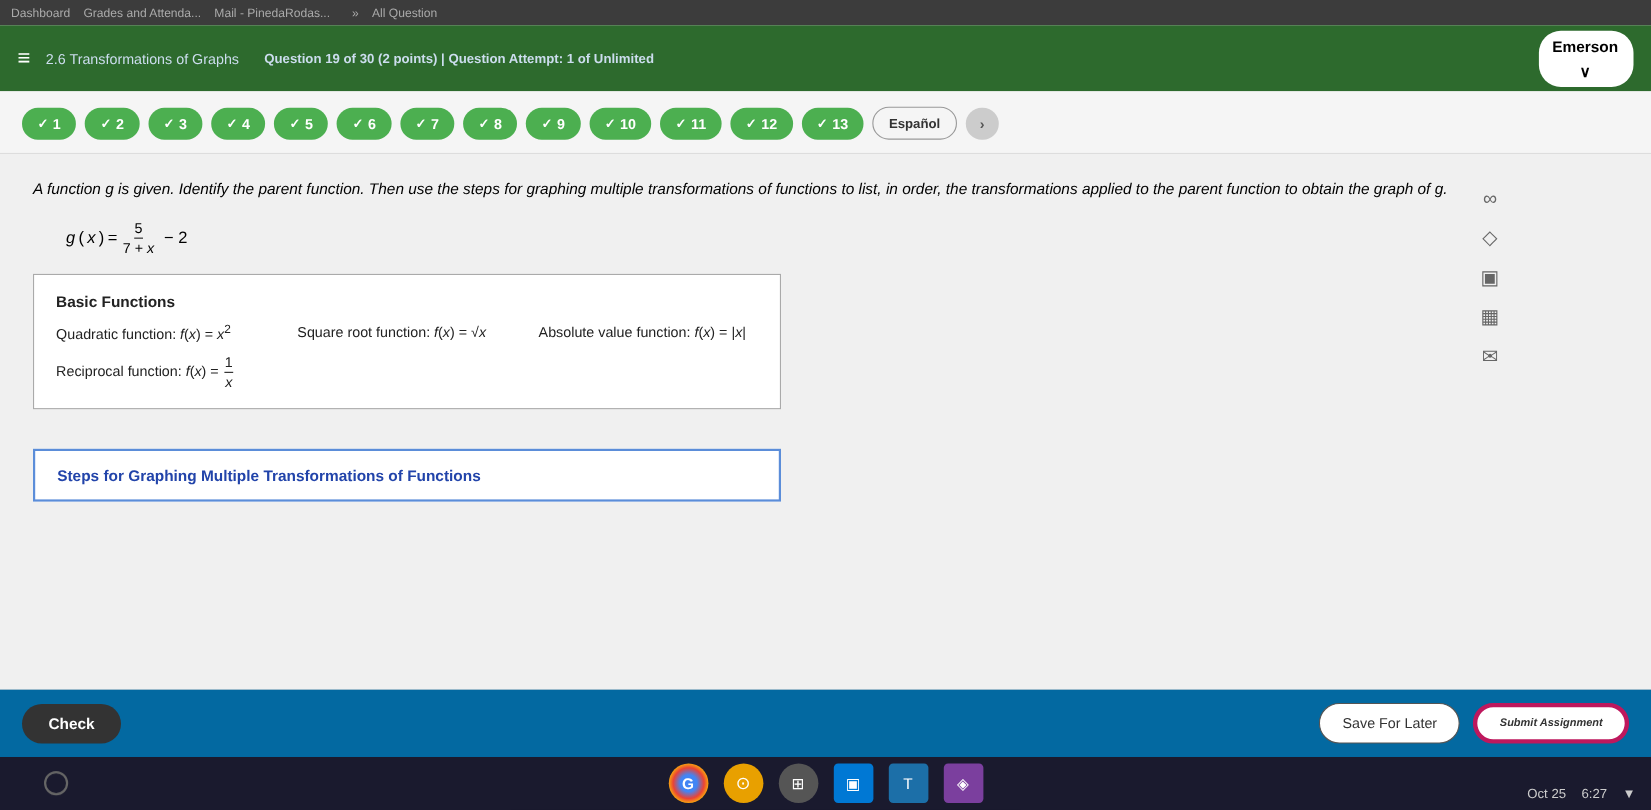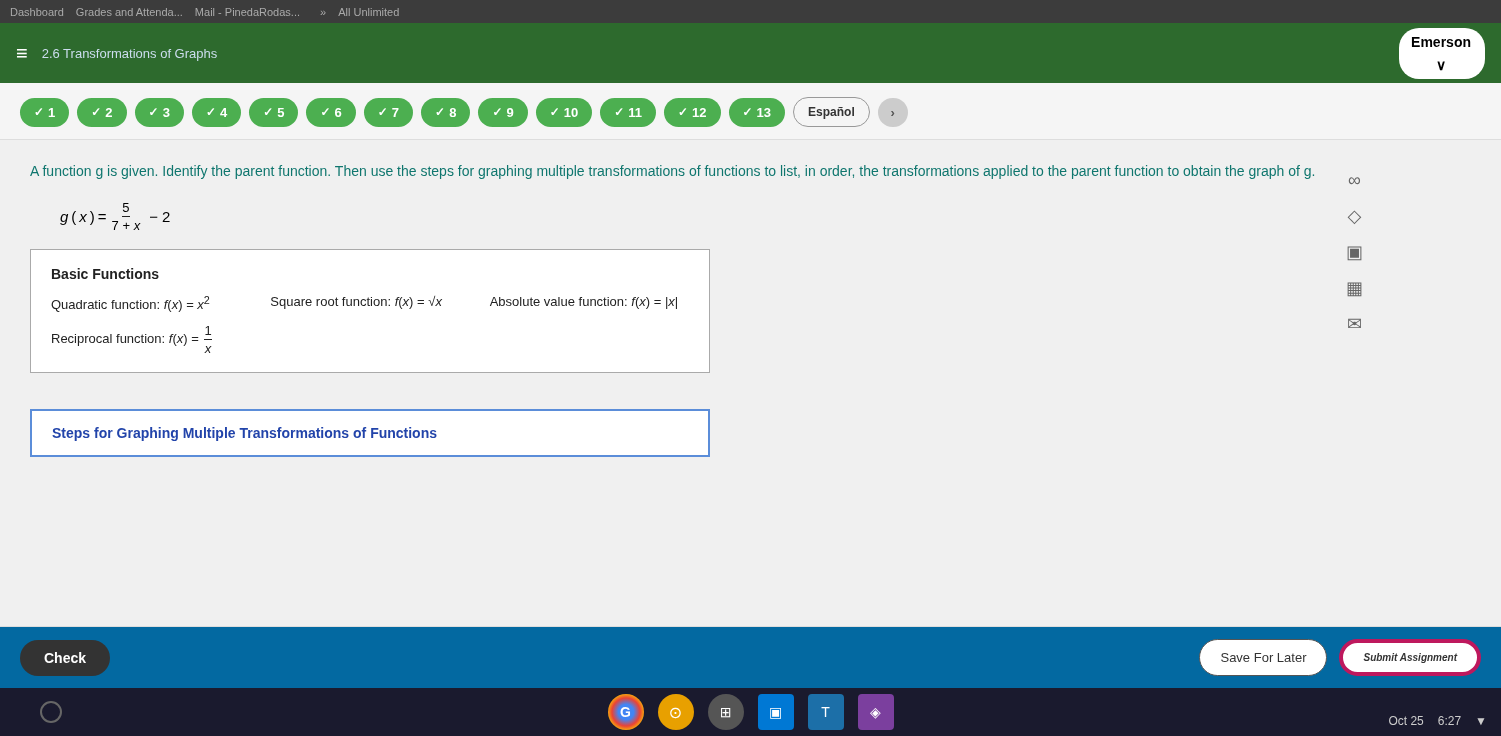--- a/index.html
+++ b/index.html
@@ -146,23 +146,24 @@
     }
     .sidebar-icon {
       color: #666;
       font-size: 18px;
       cursor: pointer;
     }
 
     
     .problem-text {
       font-size: 14px;
-      color: #0f766e;
+      color: #000000;
       line-height: 1.6;
       margin-bottom: 18px;
+      font-style: italic;
     }
 
     
     .functions-box {
       border: 1px solid #aaa;
       padding: 16px 20px;
       margin-bottom: 36px;
       max-width: 680px;
       background: white;
     }
@@ -333,29 +334,30 @@
   </style>
 </head>
 <body>
 
 <div class="browser-bar">
   <div class="browser-tab-links">
     <span>Dashboard</span>
     <span>Grades and Attenda...</span>
     <span>Mail - PinedaRodas...</span>
     <span style="margin-left:8px;">»</span>
-    <span>All Unlimited</span>
+    <span>All Question</span>
   </div>
 </div>
 
 <div class="header-bar">
   <div class="header-left">
     <span class="hamburger-icon">≡</span>
     <div class="header-title">
       <span class="header-title-main">2.6 Transformations of Graphs</span>
+      <span class="header-title-sub">Question 19 of 30 (2 points)  |  Question Attempt: 1 of Unlimited</span>
     </div>
   </div>
   <div class="header-right">
     <button class="user-button">
       <span>Emerson</span>
       <span>∨</span>
     </button>
   </div>
 </div>
 

